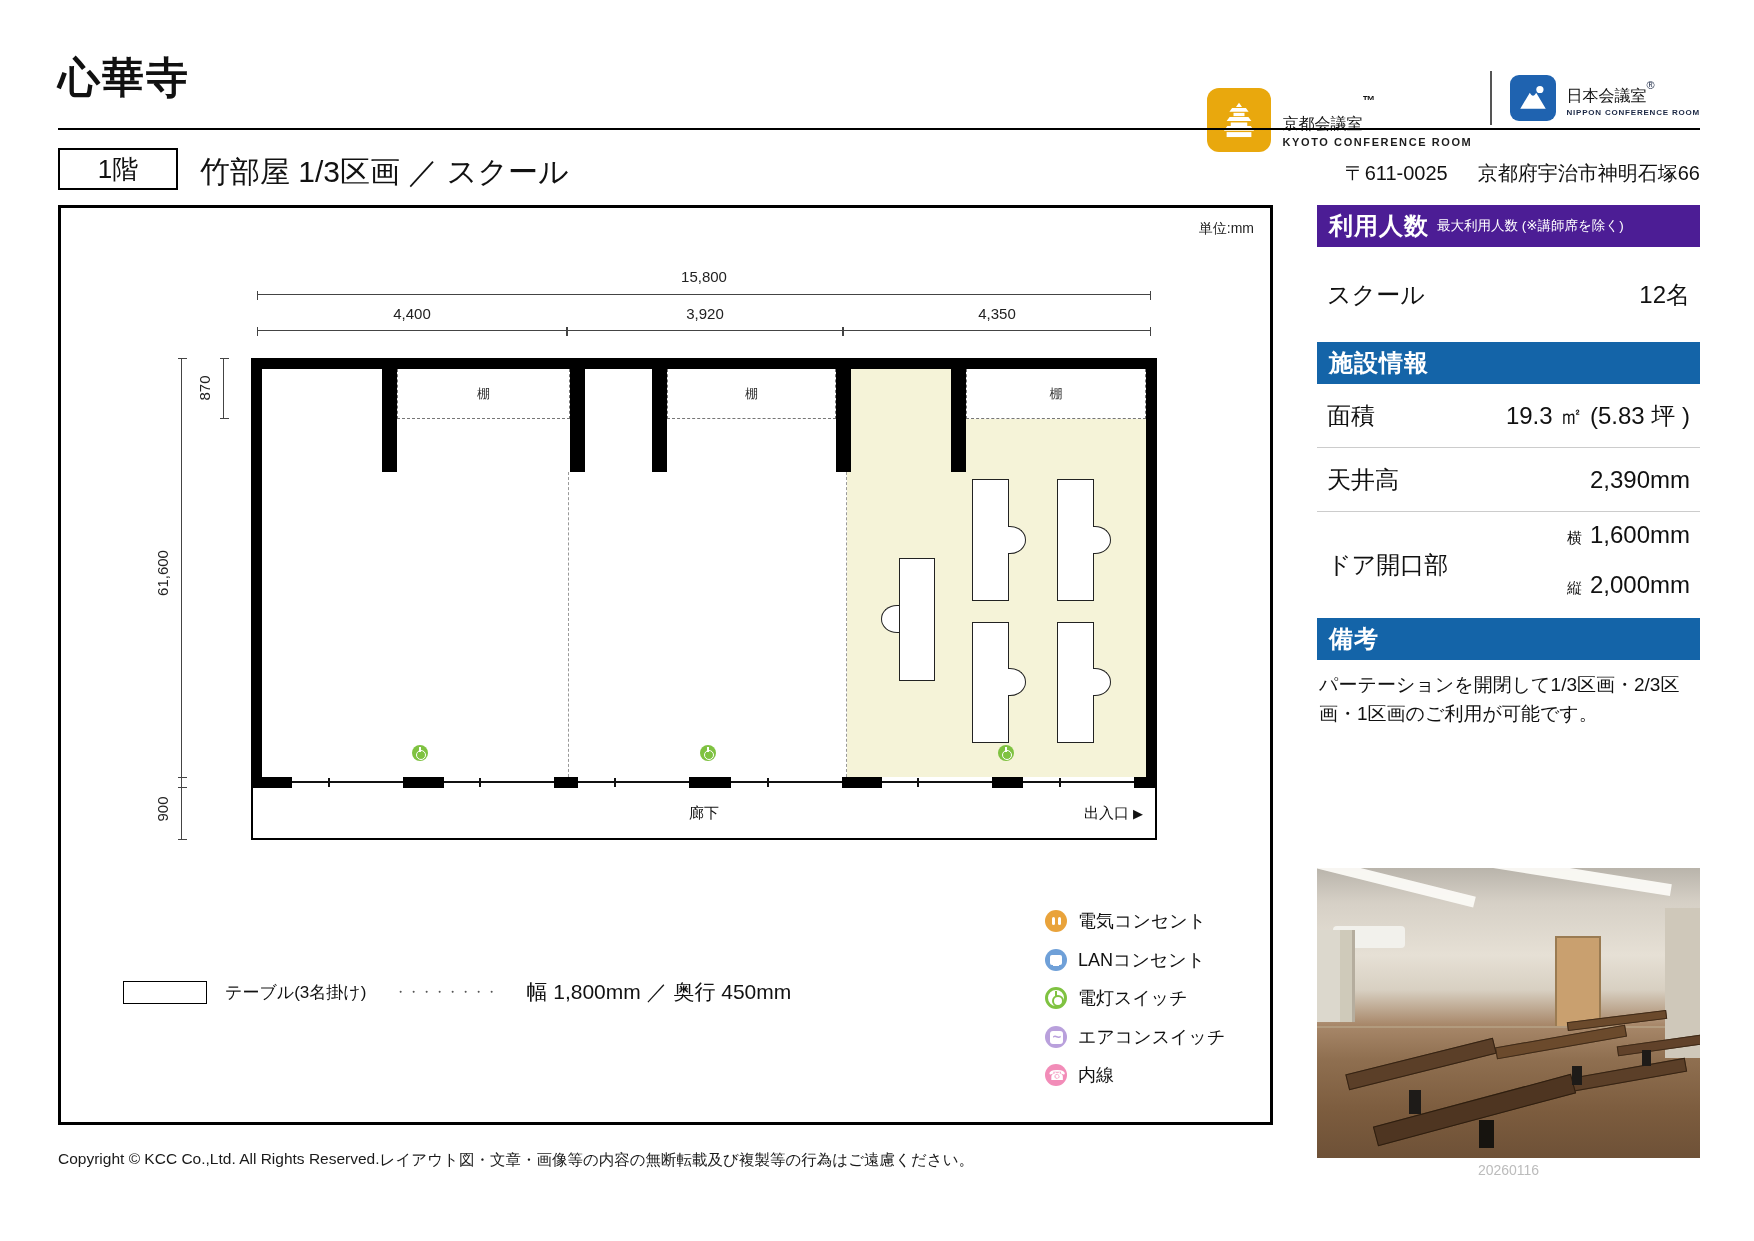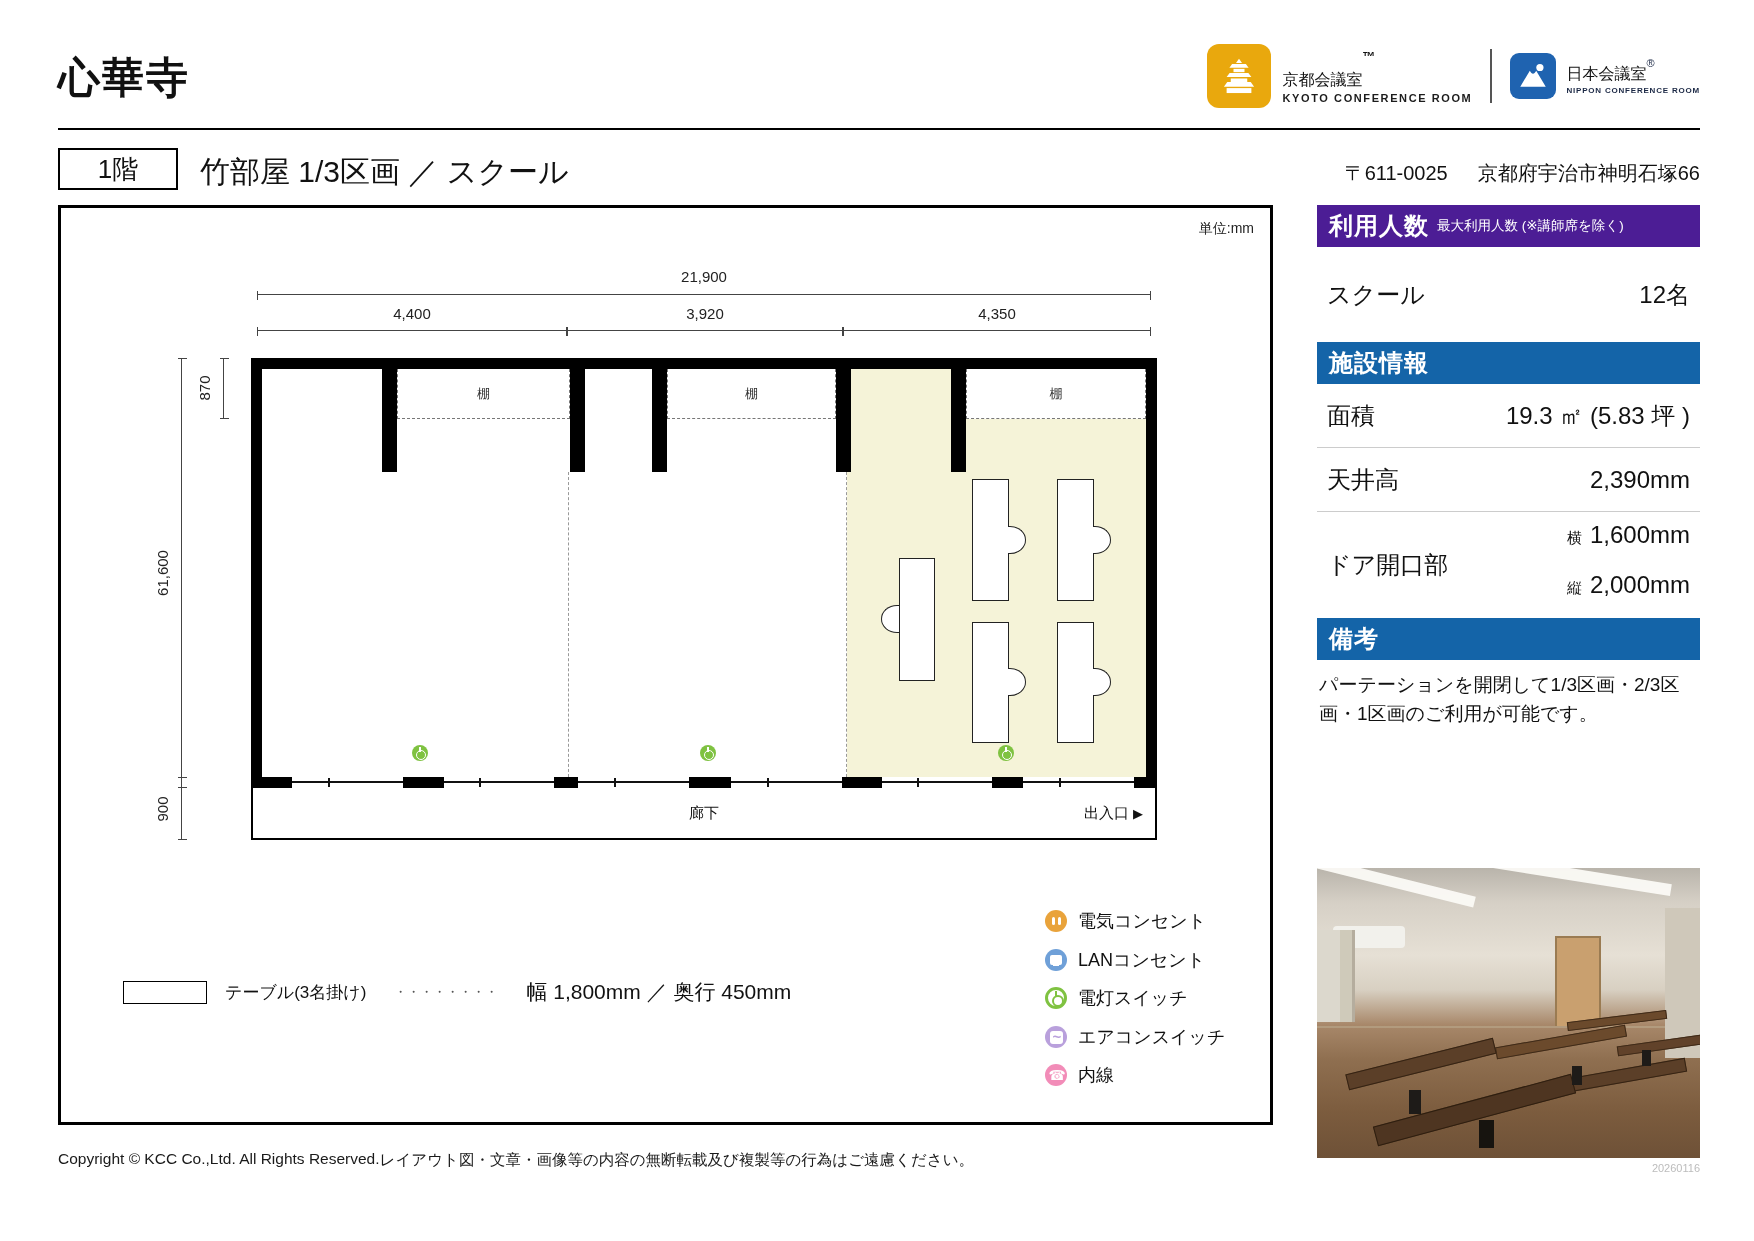--- a/index.html
+++ b/index.html
@@ -93,33 +93,33 @@
   .door-row { height:90px; display:flex; justify-content:space-between; padding:8px 10px 0 10px; border-bottom:none; }
   .door-row .lbl { font-size:24px; padding-top:8px; }
   .door-vals { text-align:right; }
   .door-vals .line { font-size:24px; line-height:47px; }
   .door-vals .k { font-size:15px; margin-right:8px; }
   .remarks { margin-top:10px; font-size:19px; line-height:1.55; color:#111; padding:0 2px; }
 
   .photo { left:1317px; top:868px; width:383px; height:290px; overflow:hidden;
            background:linear-gradient(180deg,#b9b4ab 0%,#d6d0c6 12%,#e6e0d5 30%,#d8d0c2 42%,#a8886a 54%,#8f6f50 66%,#7c5c3e 84%,#6e5137 100%); }
   .ph { position:absolute; }
-  .date-code { left:1317px; top:1162px; width:383px; text-align:right; font-size:11px; color:#bcbcbc; }
+  .date-code { left:1317px; top:1162px; width:383px; text-align:center; font-size:14px; color:#bcbcbc; }
 
   .footer { left:58px; top:1150px; display:flex; font-size:15.5px; color:#1a1a1a; }
 </style>
 </head>
 <body>
 
 <div class="page">
 
   <div class="abs page-title">心華寺</div>
 
   <div class="abs logos">
-    <div style="display:flex;align-items:center;gap:12px;">
+    <div style="display:flex;align-items:center;gap:12px;margin-top:44px;">
       <div class="logo-icon kyoto-icon" style="background-color: rgb(233, 168, 13);">
         <svg width="44" height="44" viewBox="0 0 32 32">
           <path fill="#fff" d="M16 3.5l2.2 3h-4.4z"></path>
           <path fill="#fff" d="M9 10h14l-2-2.8H11z"></path>
           <rect x="12" y="10.8" width="8" height="2.4" fill="#fff"></rect>
           <path fill="#fff" d="M7 16.8h18l-2.2-3H9.2z"></path>
           <rect x="10" y="17.8" width="12" height="3" fill="#fff"></rect>
           <path fill="#fff" d="M5 23.8h22l-2.5-3.4H7.5z"></path>
           <rect x="7" y="24.8" width="18" height="3.6" fill="#fff"></rect>
         </svg>
@@ -148,21 +148,21 @@
   <div class="abs floor-badge">1階</div>
   <div class="abs room-title">竹部屋 1/3区画 ／ スクール</div>
   <div class="abs address">
     <span class="zip">〒611-0025</span><span>京都府宇治市神明石塚66</span>
   </div>
 
   <div class="abs plan-box">
     <div class="abs unit-note">単位:mm</div>
 
     <div class="abs dim-h" style="left:196px;top:86px;width:894px;"></div>
-    <span class="abs dim-label" style="left:643px;top:68px;">21,900</span>
+    <span class="abs dim-label" style="left:643px;top:68px;">15,800</span>
     <div class="abs dim-h" style="left:196px;top:122px;width:310px;"></div>
     <div class="abs dim-h" style="left:506px;top:122px;width:276px;"></div>
     <div class="abs dim-h" style="left:782px;top:122px;width:308px;"></div>
     <span class="abs dim-label" style="left:351px;top:105px;">4,400</span>
     <span class="abs dim-label" style="left:644px;top:105px;">3,920</span>
     <span class="abs dim-label" style="left:936px;top:105px;">4,350</span>
 
     <div class="abs dim-v" style="left:162px;top:150px;height:61px;"></div>
     <span class="abs dim-label rot" style="left:143px;top:180px;">870</span>
     <div class="abs dim-v" style="left:120px;top:150px;height:430px;"></div>

